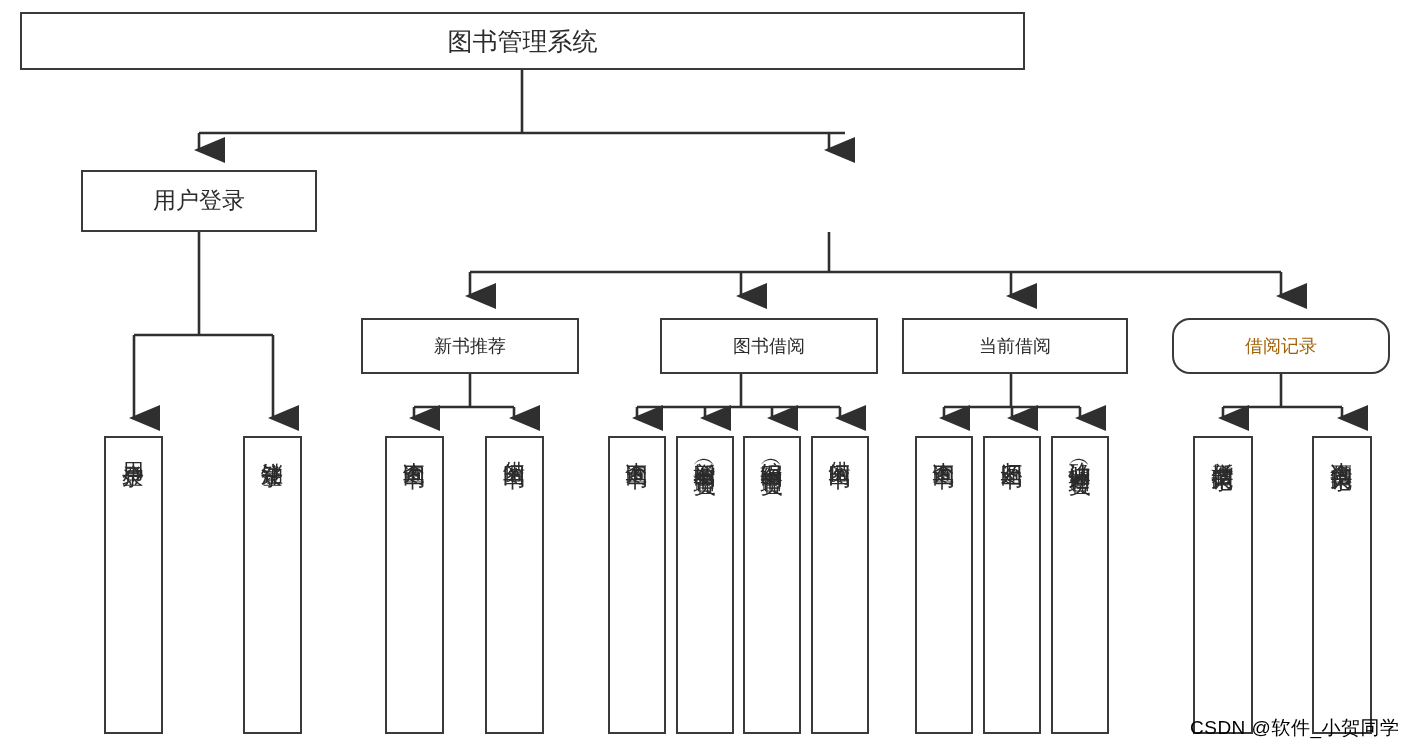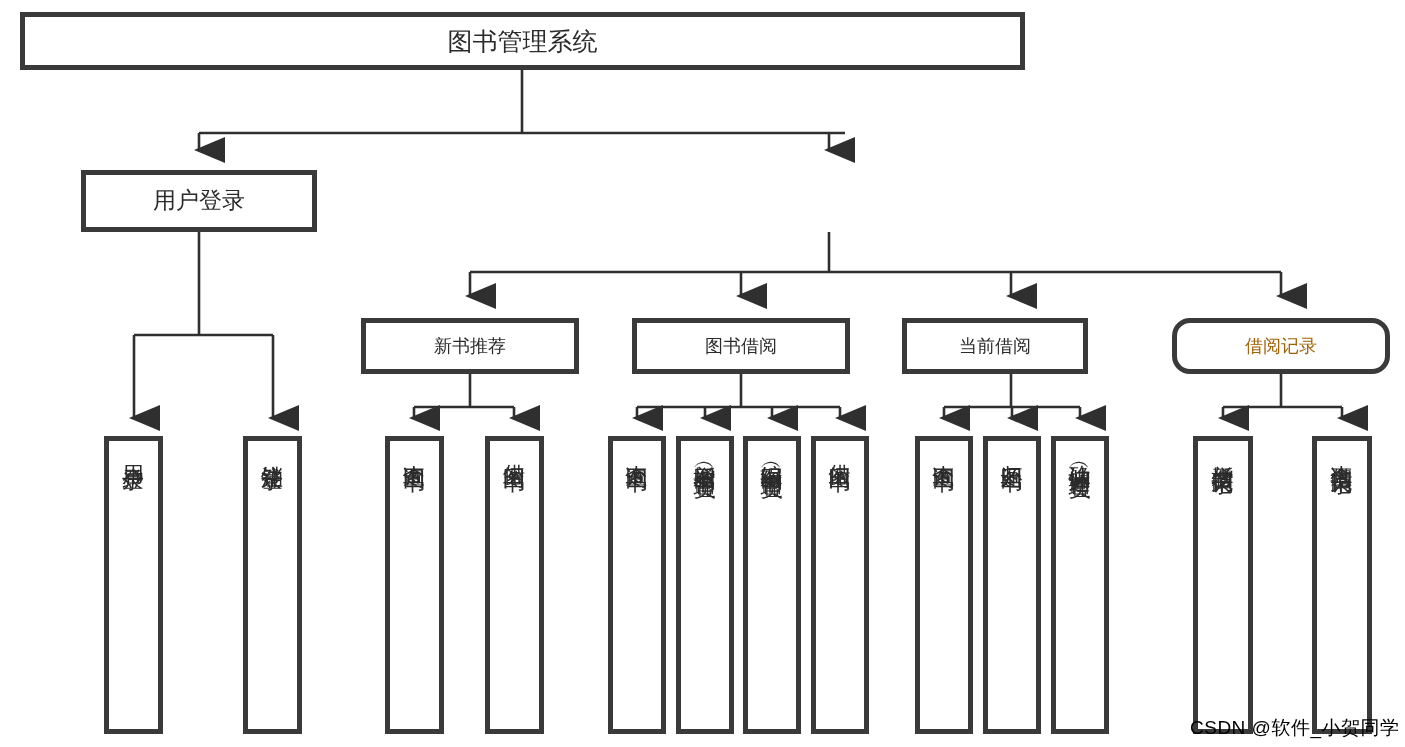--- a/index.html
+++ b/index.html
@@ -21,21 +21,21 @@
     position: absolute;
     left: 0;
     top: 0;
     width: 1405px;
     height: 747px;
     pointer-events: none;
   }
   .node {
     position: absolute;
     box-sizing: border-box;
-    border: 5px solid #d946ef;
+    border: 2px solid #d946ef;
     background: #ffffff;
     display: flex;
     align-items: center;
     justify-content: center;
     color: #2b2b2b;
     line-height: 1.12;
     text-align: right;
   }
   .node.h {
     
@@ -128,24 +128,24 @@
     <span class="lbl">图书管理系统</span>
   </div>
 
   <div class="node h n-l1" id="n-l1-0" style="left: 81px; top: 170px; width: 236px; height: 62px; border-color: rgb(58, 58, 58); background: rgb(255, 255, 255); color: rgb(43, 43, 43);">
     <span class="lbl">用户登录</span>
   </div>
 
   <div class="node h n-l2" id="n-l2-0" style="left: 361px; top: 318px; width: 218px; height: 56px; border-color: rgb(58, 58, 58); background: rgb(255, 255, 255); color: rgb(43, 43, 43);">
     <span class="lbl">新书推荐</span>
   </div>
-  <div class="node h n-l2" id="n-l2-1" style="left: 632px; top: 318px; width: 218px; height: 56px; border-color: rgb(58, 58, 58); background: rgb(255, 255, 255); color: rgb(43, 43, 43);">
+  <div class="node h n-l2" id="n-l2-1" style="left: 660px; top: 318px; width: 218px; height: 56px; border-color: rgb(58, 58, 58); background: rgb(255, 255, 255); color: rgb(43, 43, 43);">
     <span class="lbl">图书借阅</span>
   </div>
-  <div class="node h n-l2" id="n-l2-2" style="left: 902px; top: 318px; width: 186px; height: 56px; border-color: rgb(58, 58, 58); background: rgb(255, 255, 255); color: rgb(43, 43, 43);">
+  <div class="node h n-l2" id="n-l2-2" style="left: 902px; top: 318px; width: 226px; height: 56px; border-color: rgb(58, 58, 58); background: rgb(255, 255, 255); color: rgb(43, 43, 43);">
     <span class="lbl">当前借阅</span>
   </div>
   <div class="node h n-l2" id="n-l2-3" style="left: 1172px; top: 318px; width: 218px; height: 56px; border-color: rgb(58, 58, 58); background: rgb(255, 255, 255); color: #a16207; border-radius: 18px;">
     <span class="lbl">借阅记录</span>
   </div>
 
   <div class="node v" id="n-leaf-0" style="left: 104px; top: 436px; width: 59px; height: 298px; border-color: rgb(58, 58, 58); background: rgb(255, 255, 255); color: rgb(43, 43, 43);">
     <span class="lbl">用户登录</span>
   </div>
   <div class="node v" id="n-leaf-1" style="left: 243px; top: 436px; width: 59px; height: 298px; border-color: rgb(58, 58, 58); background: rgb(255, 255, 255); color: rgb(43, 43, 43);">

